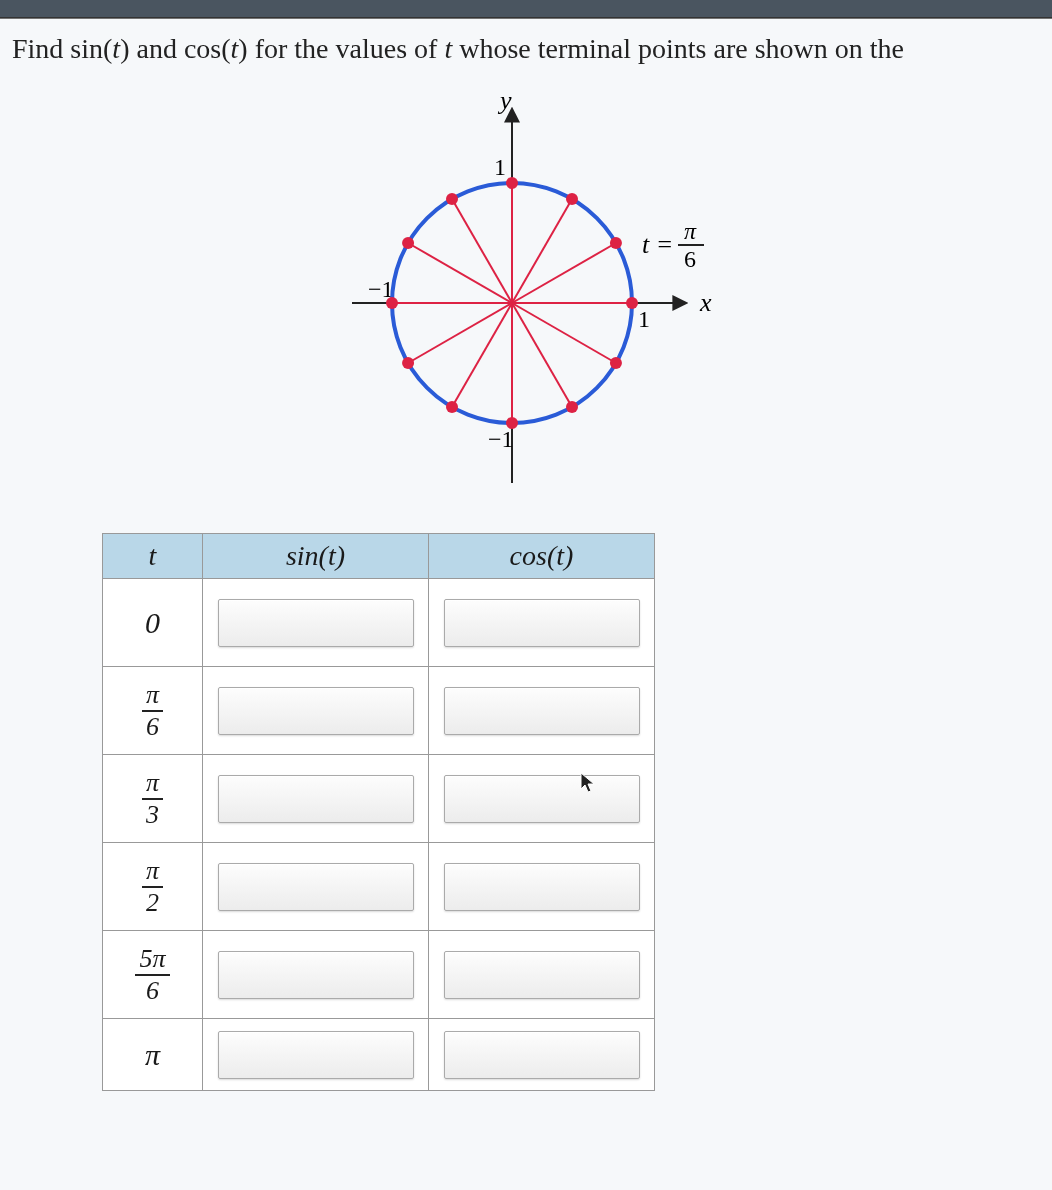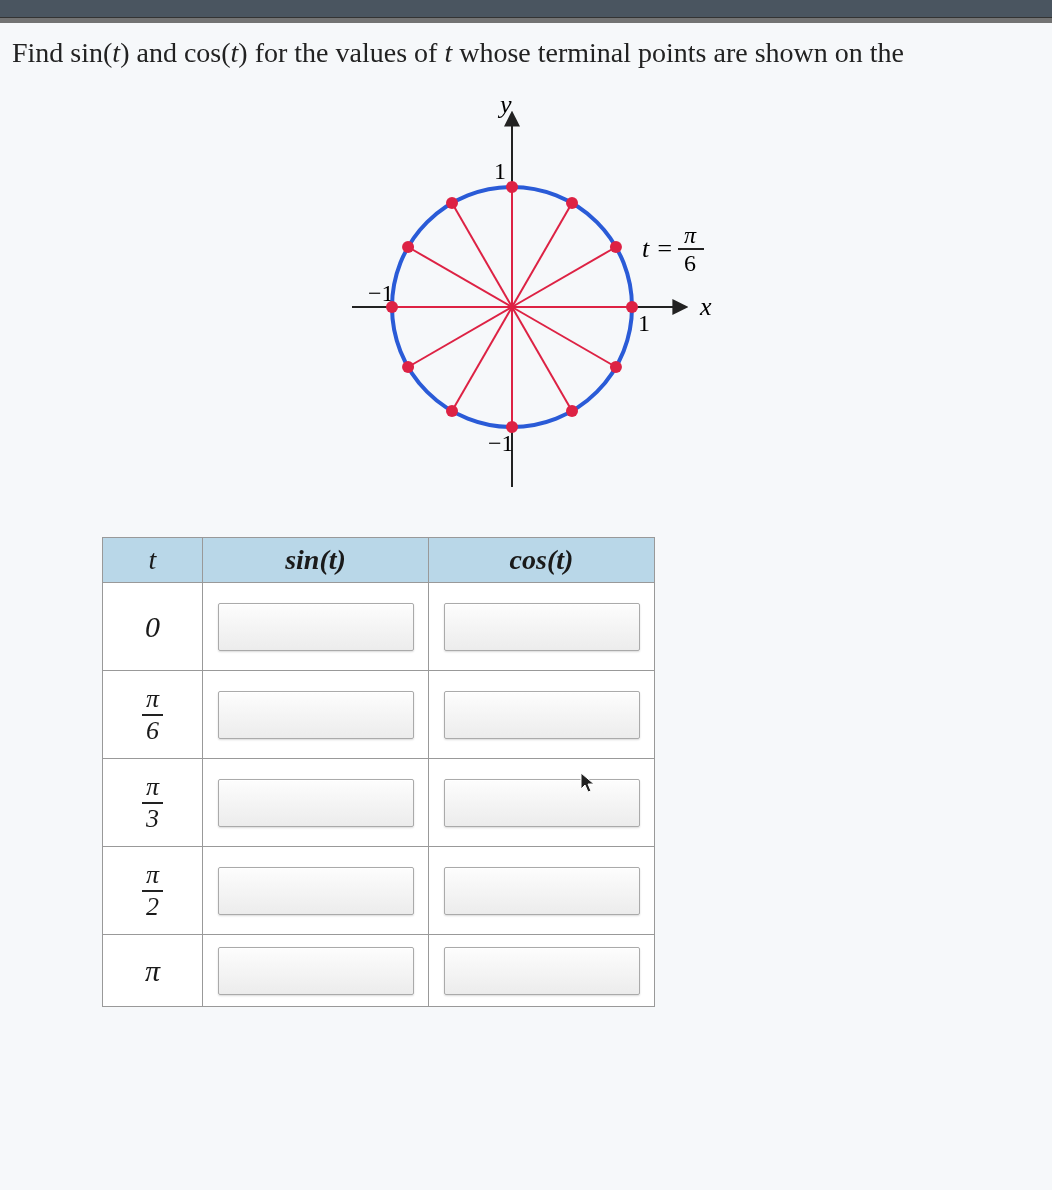--- a/index.html
+++ b/index.html
@@ -15,21 +15,21 @@
   .top-bar {
     width: 100%;
     height: 18px;
     background: #4a5560;
     border-bottom: 1px solid #333;
   }
   .page {
     background: #f6f8fa;
     padding: 14px 0 0 12px;
     min-height: 1172px;
-    border-top: 5px solid #737373;
+    border-top: 1px solid #737373;
   }
   .prompt {
     font-size: 28px;
     color: #222;
     margin-bottom: 18px;
     white-space: nowrap;
   }
   .diagram-wrap {
     width: 100%;
     display: flex;
@@ -52,21 +52,21 @@
     font-family: Georgia, serif;
   }
   th {
     background: #b9d7e8;
     font-size: 28px;
     font-weight: normal;
     padding: 6px 0;
     font-style: italic;
   }
   th.tcol { width: 100px; }
-  th.vcol { width: 226px; font-weight: bold; }
+  th.vcol { width: 226px; }
   td.tcell {
     width: 100px;
     height: 88px;
     font-size: 30px;
     vertical-align: middle;
   }
   td.inputcell {
     width: 226px;
     height: 88px;
     vertical-align: middle;
@@ -219,20 +219,31 @@
             <span class="frac"><span class="num">π</span><span class="den">2</span></span>
           </td>
           <td class="inputcell">
               <div class="answer-box"></div>
             </td>
           <td class="inputcell">
               <div class="answer-box"></div>
             </td>
         </tr>
         <tr>
+          <td class="tcell">
+            <span class="frac"><span class="num">5π</span><span class="den">6</span></span>
+          </td>
+          <td class="inputcell">
+              <div class="answer-box"></div>
+            </td>
+          <td class="inputcell">
+              <div class="answer-box"></div>
+            </td>
+        </tr>
+        <tr>
           <td class="tcell short"><span>π</span></td>
           <td class="inputcell short">
               <div class="answer-box"></div>
             </td>
           <td class="inputcell short">
               <div class="answer-box"></div>
             </td>
         </tr>
       </tbody>
     </table>

